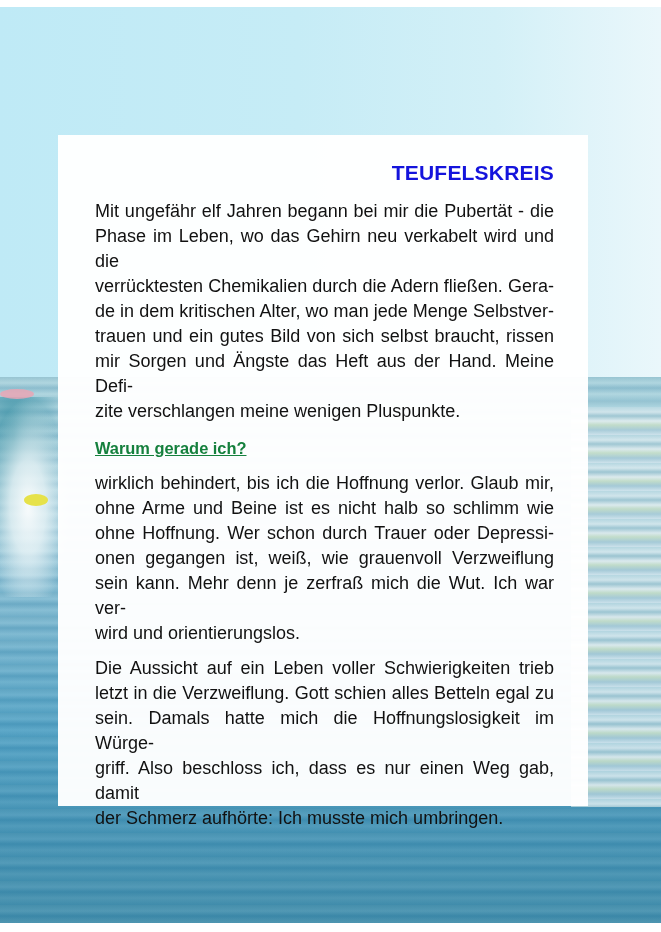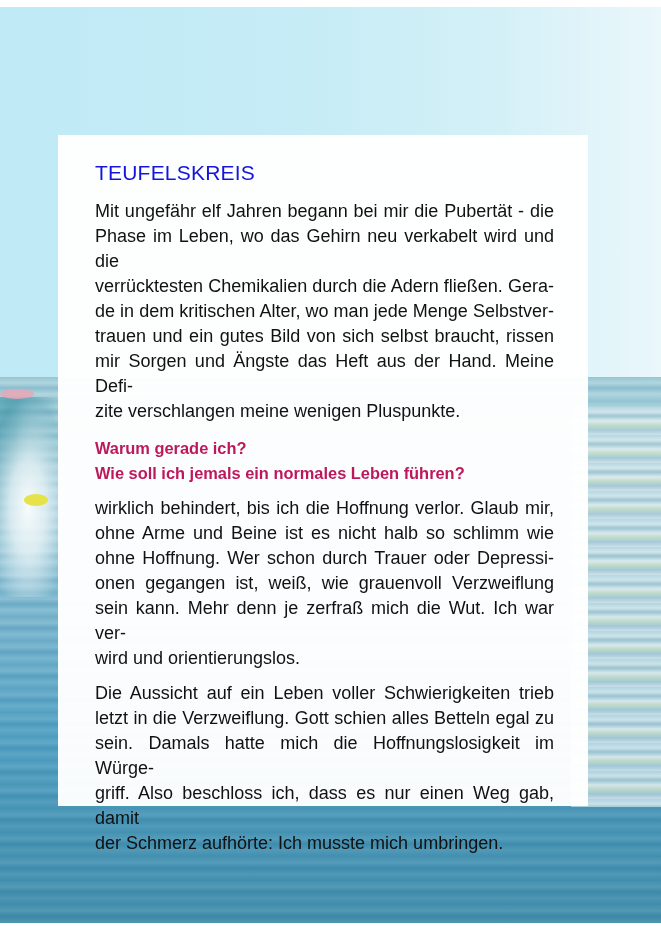--- a/index.html
+++ b/index.html
@@ -48,32 +48,33 @@
     border-radius: 50%; background: #e6e24a;
   }
   .card {
     position: absolute; left: 58px; top: 135px; width: 530px; height: 671px;
     background: rgba(255,255,255,0.97);
   }
   .content {
     position: absolute; left: 37px; top: 24px; width: 459px;
   }
   .title {
-    font-weight: normal; font-size: 21px; color: #1414dc;
-    letter-spacing: 0.2px; line-height: 28px; margin: 0 0 12px 0;
+    font-weight: bold; font-size: 21px; color: #1414dc;
+    letter-spacing: 0.2px; line-height: 28px; margin: 0 0 12px 0; text-align: right;
   }
   .para {
     font-size: 18px; line-height: 25px; color: #111111;
     text-align: justify; margin: 0; hyphens: manual;
   }
   .para span { display: block; text-align: justify; text-align-last: justify; }
   .para span.last { text-align-last: left; }
   .questions {
-    font-weight: bold; font-size: 16.4px; line-height: 25px; color: #be185d;
+    font-weight: bold; font-size: 16.4px; line-height: 25px; color: #15803d;
     margin: 12px 0 10px 0;
+    text-decoration: underline;
   }
   .questions span { display: block; }
   .gap { height: 10px; }
 </style>
 </head>
 <body>
 
 <div class="bg">
   <div class="sky"></div>
   <div class="sea"></div>
@@ -92,21 +93,20 @@
       <span>Phase im Leben, wo das Gehirn neu verkabelt wird und die</span>
       <span>verrücktesten Chemikalien durch die Adern fließen. Gera-</span>
       <span>de in dem kritischen Alter, wo man jede Menge Selbstver-</span>
       <span>trauen und ein gutes Bild von sich selbst braucht, rissen</span>
       <span>mir Sorgen und Ängste das Heft aus der Hand. Meine Defi-</span>
       <span class="last">zite verschlangen meine wenigen Pluspunkte.</span>
     </p>
 
     <div class="questions">
       <span>Warum gerade ich?</span>
-      <span>Wie soll ich jemals ein normales Leben führen?</span>
     </div>
 
     <p class="para">
       <span>wirklich behindert, bis ich die Hoffnung verlor. Glaub mir,</span>
       <span>ohne Arme und Beine ist es nicht halb so schlimm wie</span>
       <span>ohne Hoffnung. Wer schon durch Trauer oder Depressi-</span>
       <span>onen gegangen ist, weiß, wie grauenvoll Verzweiflung</span>
       <span>sein kann. Mehr denn je zerfraß mich die Wut. Ich war ver-</span>
       <span class="last">wird und orientierungslos.</span>
     </p>

